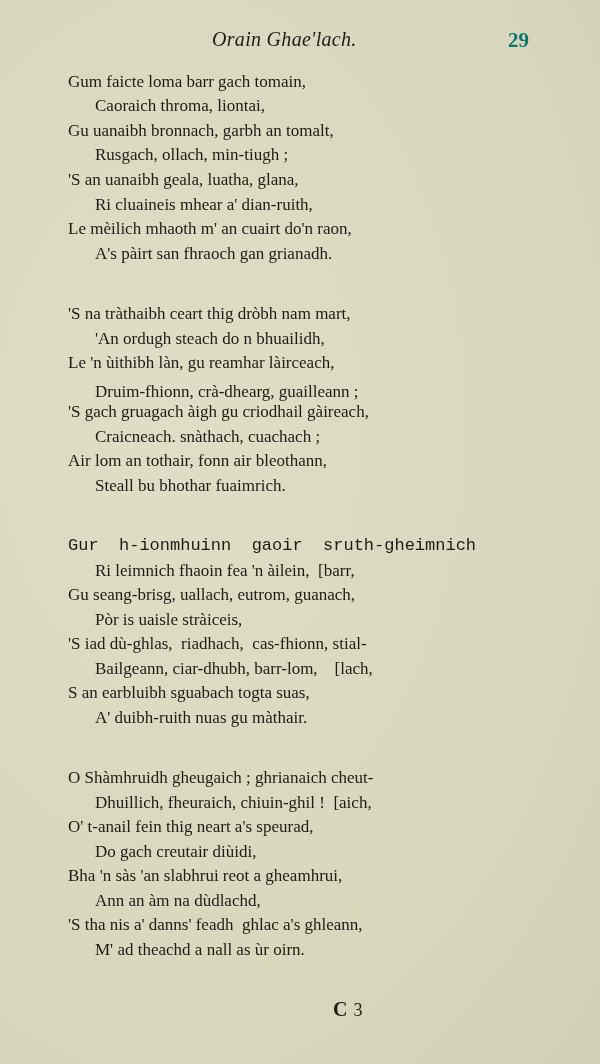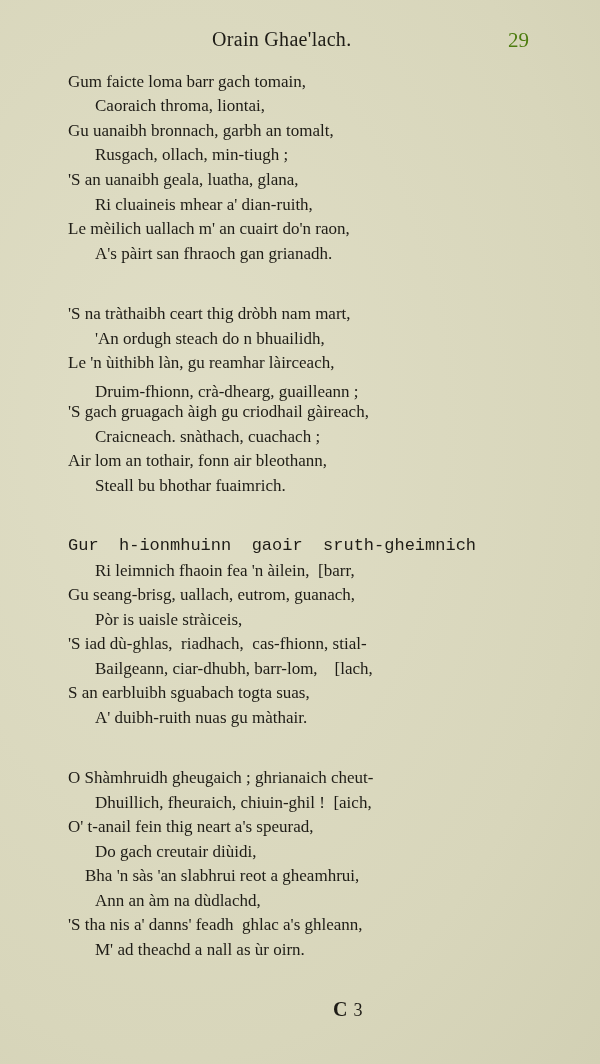--- a/index.html
+++ b/index.html
@@ -9,24 +9,24 @@
     background-image: radial-gradient(ellipse at 30% 40%, #e0dec6 0%, #d8d6bb 70%, #d2d0b4 100%);
     font-family:"Liberation Serif","DejaVu Serif",serif;
     color:#1e1c16;
     position:relative;
   }
   .header {
     position:absolute; top:28px; left:0; width:600px; height:28px;
   }
   .running-title {
     position:absolute; left:212px; top:0;
-    font-size:20px; letter-spacing:0.3px;
+    font-style:italic; font-size:20px; letter-spacing:0.3px;
   }
   .page-number {
-    position:absolute; left:508px; top:0; font-size:21px; font-weight:normal; color:#4d7c0f;
+    position:absolute; left:508px; top:0; font-size:21px; font-weight:bold; color:#0f766e;
   }
   .poem { position:absolute; left:0; top:0; width:600px; }
   .line {
     position:absolute; white-space:nowrap; font-size:17px; line-height:24px;
   }
   .l0 { left:68px; }
   .l1 { left:95px; }
   .sig {
     position:absolute; left:333px; top:998px; font-size:20px; font-weight:bold;
   }
@@ -41,21 +41,21 @@
 </div>
 
 <div class="poem" id="poem">
     <div>
       <div class="line l0" style="top: 70px; white-space: pre;">Gum faicte loma barr gach tomain,</div>
       <div class="line l1" style="top: 94px; white-space: pre;">Caoraich throma, liontai,</div>
       <div class="line l0" style="top: 119px; white-space: pre;">Gu uanaibh bronnach, garbh an tomalt,</div>
       <div class="line l1" style="top: 143px; white-space: pre;">Rusgach, ollach, min-tiugh ;</div>
       <div class="line l0" style="top: 168px; white-space: pre;">'S an uanaibh geala, luatha, glana,</div>
       <div class="line l1" style="top: 193px; white-space: pre;">Ri cluaineis mhear a' dian-ruith,</div>
-      <div class="line l0" style="top: 217px; white-space: pre;">Le mèilich uallach m' an cuairt do'n raon,</div>
+      <div class="line l0" style="top: 217px; white-space: pre;">Le mèilich mhaoth m' an cuairt do'n raon,</div>
       <div class="line l1" style="top: 242px; white-space: pre;">A's pàirt san fhraoch gan grianadh.</div>
     </div>
     <div>
       <div class="line l0" style="top: 302px; white-space: pre;">'S na tràthaibh ceart thig dròbh nam mart,</div>
       <div class="line l1" style="top: 327px; white-space: pre;">'An ordugh steach do n bhuailidh,</div>
       <div class="line l0" style="top: 351px; white-space: pre;">Le 'n ùithibh làn, gu reamhar làirceach,</div>
       <div class="line l1" style="top: 380px; white-space: pre;">Druim-fhionn, crà-dhearg, guailleann ;</div>
       <div class="line l0" style="top: 400px; white-space: pre;">'S gach gruagach àigh gu criodhail gàireach,</div>
       <div class="line l1" style="top: 425px; white-space: pre;">Craicneach. snàthach, cuachach ;</div>
       <div class="line l0" style="top: 449px; white-space: pre;">Air lom an tothair, fonn air bleothann,</div>
@@ -69,21 +69,21 @@
       <div class="line l0" style="top: 632px; white-space: pre;">'S iad dù-ghlas,  riadhach,  cas-fhionn, stial-</div>
       <div class="line l1" style="top: 657px; white-space: pre;">Bailgeann, ciar-dhubh, barr-lom,    [lach,</div>
       <div class="line l0" style="top: 681px; white-space: pre;">S an earbluibh sguabach togta suas,</div>
       <div class="line l1" style="top: 706px; white-space: pre;">A' duibh-ruith nuas gu màthair.</div>
     </div>
     <div>
       <div class="line l0" style="top: 766px; white-space: pre;">O Shàmhruidh gheugaich ; ghrianaich cheut-</div>
       <div class="line l1" style="top: 791px; white-space: pre;">Dhuillich, fheuraich, chiuin-ghil !  [aich,</div>
       <div class="line l0" style="top: 815px; white-space: pre;">O' t-anail fein thig neart a's speurad,</div>
       <div class="line l1" style="top: 840px; white-space: pre;">Do gach creutair diùidi,</div>
-      <div class="line l0" style="top: 864px; white-space: pre; margin-left: 17px;">Bha 'n sàs 'an slabhrui reot a gheamhrui,</div>
+      <div class="line l0" style="top: 864px; white-space: pre;">Bha 'n sàs 'an slabhrui reot a gheamhrui,</div>
       <div class="line l1" style="top: 889px; white-space: pre;">Ann an àm na dùdlachd,</div>
       <div class="line l0" style="top: 913px; white-space: pre;">'S tha nis a' danns' feadh  ghlac a's ghleann,</div>
       <div class="line l1" style="top: 938px; white-space: pre;">M' ad theachd a nall as ùr oirn.</div>
     </div>
   </div>
 
 <div class="sig">
   <span>C</span><span class="num">3</span>
 </div>
 

